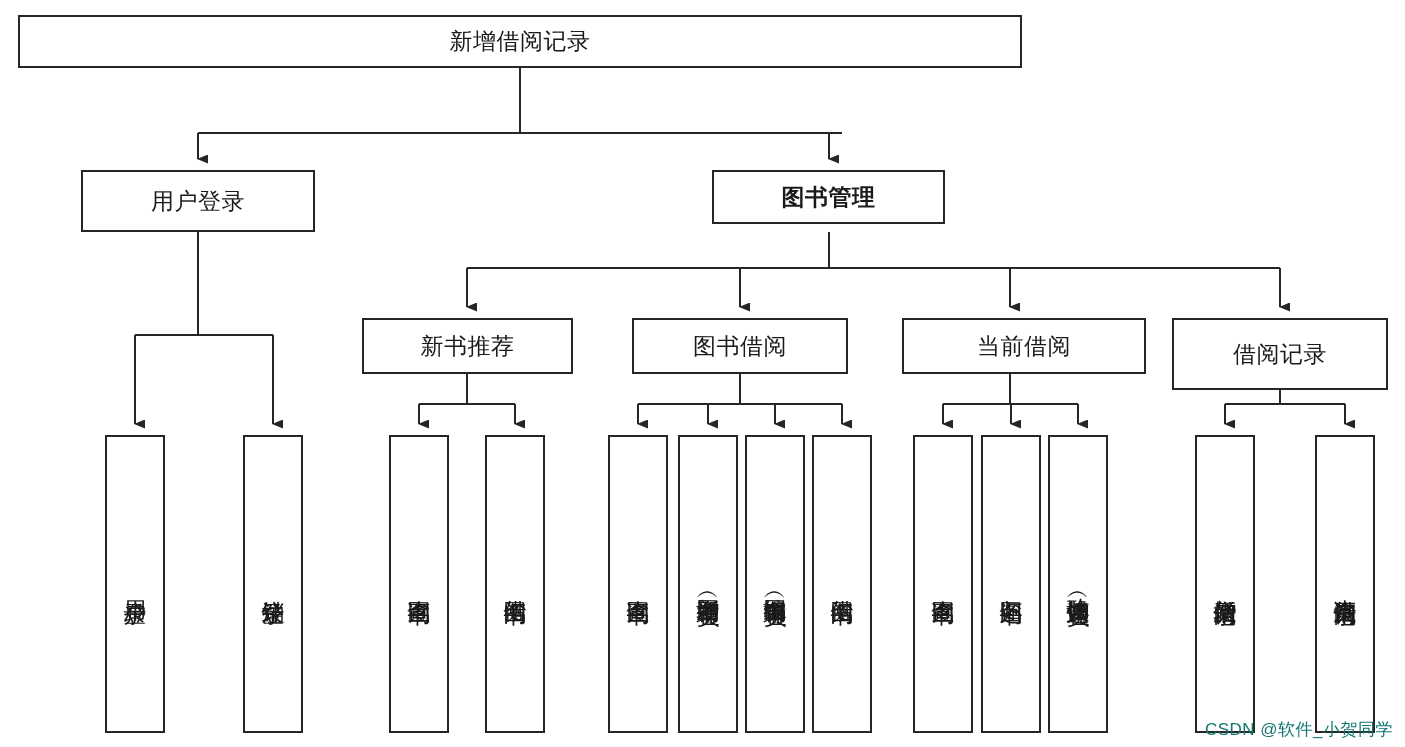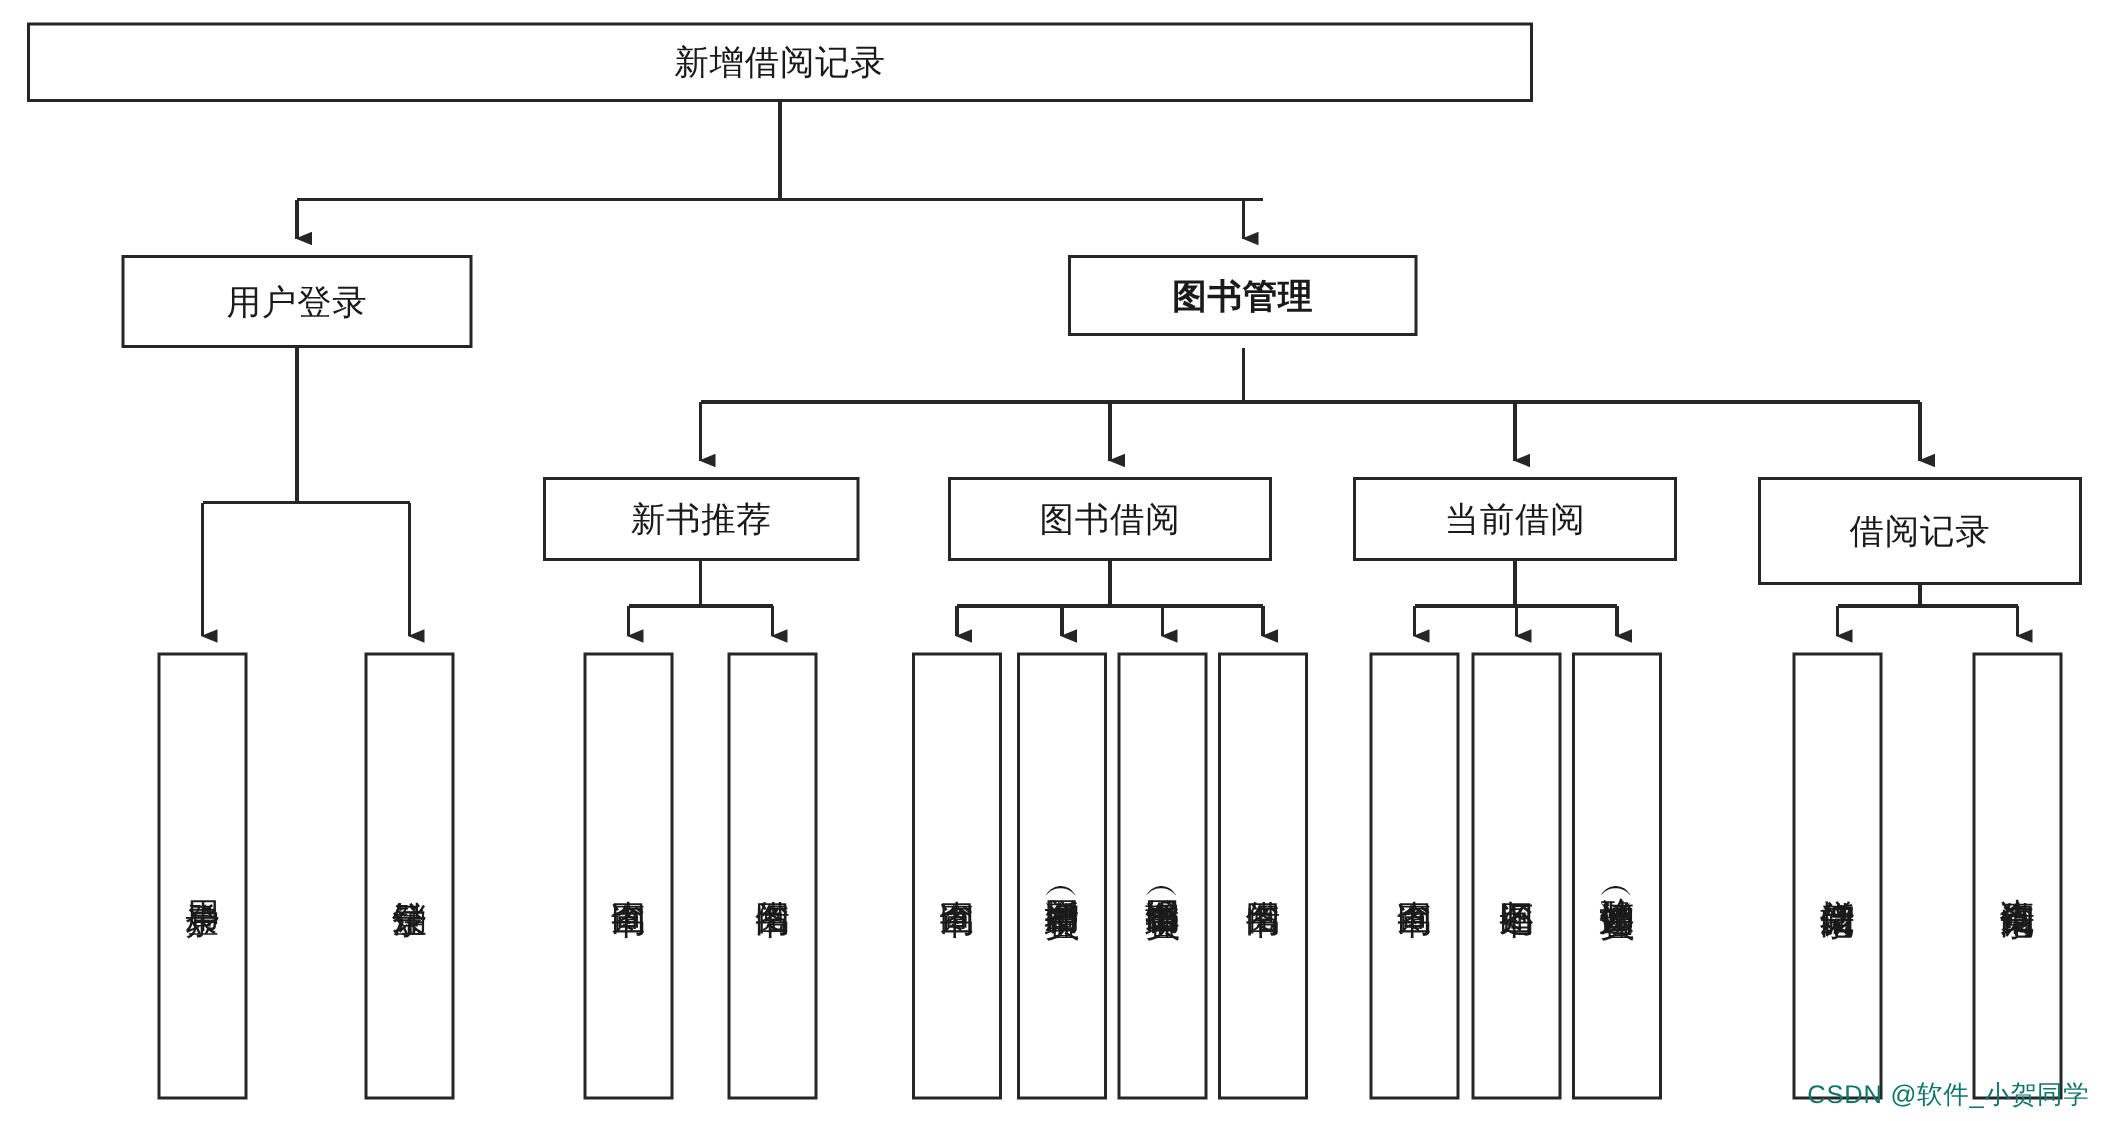--- a/index.html
+++ b/index.html
@@ -131,21 +131,21 @@
   <div class="node-box level2-box" style="left:712px; top:170px; width:233px; height:54px;font-weight:bold;">
     <span class="node-label-h">图书管理</span>
   </div>
 
   <div class="node-box level3-box" style="left:362px; top:318px; width:211px; height:56px;">
     <span class="node-label-h">新书推荐</span>
   </div>
   <div class="node-box level3-box" style="left:632px; top:318px; width:216px; height:56px;">
     <span class="node-label-h">图书借阅</span>
   </div>
-  <div class="node-box level3-box" style="left:902px; top:318px; width:216px; height:56px;">
+  <div class="node-box level3-box" style="left:902px; top:318px; width:244px; height:56px;">
     <span class="node-label-h">当前借阅</span>
   </div>
   <div class="node-box level3-box" style="left:1172px; top:318px; width:216px; height:72px;">
     <span class="node-label-h">借阅记录</span>
   </div>
 
   <div class="node-box leaf-box" style="left:105px; top:435px; width:60px; height:298px;">
     <span class="node-label-v">用户登录</span>
   </div>
   <div class="node-box leaf-box" style="left:243px; top:435px; width:60px; height:298px;">

